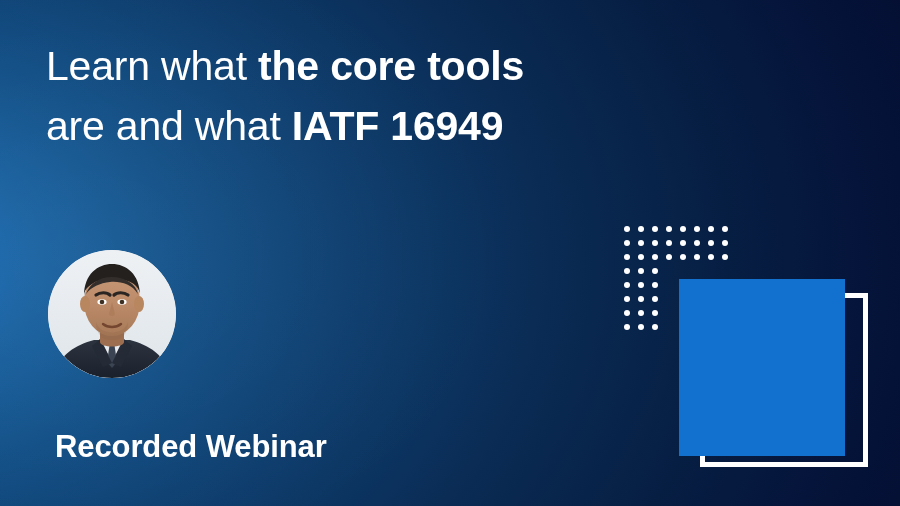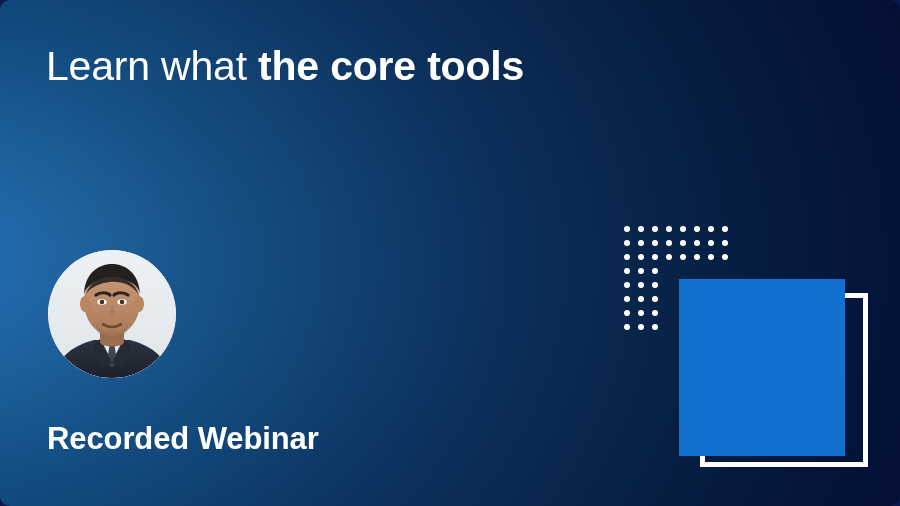--- a/index.html
+++ b/index.html
@@ -17,21 +17,20 @@
     background:
       radial-gradient(120% 150% at -12% 52%,
         #1a6fc0 0%,
         #17609f 14%,
         #114e85 28%,
         #0d3c6c 44%,
         #0a2c55 60%,
         #071f44 76%,
         #05143a 90%,
         #040f33 100%);
-    border-radius: 10px;
   }
   
   #slide::after {
     content: "";
     position: absolute;
     inset: 0;
     pointer-events: none;
     background: radial-gradient(85% 110% at 8% 50%, rgba(255,255,255,0.045) 0%, rgba(255,255,255,0) 58%);
   }
 
@@ -64,21 +63,21 @@
     background: #e9edf1;
     z-index: 5;
   }
   .avatar svg { display: block; width: 128px; height: 128px; }
 
   
   .kicker {
     position: absolute;
     left: 47px;
     top: 420px;
-    margin: 0;
+    margin: 8px;
     color: #ffffff;
     font-size: 31px;
     line-height: 38px;
     font-weight: 700;
     letter-spacing: -0.1px;
     z-index: 5;
   }
 
   
   .dot-grid {
@@ -127,20 +126,23 @@
   }
 </style>
 </head>
 <body>
 
 <div id="slide">
 
   <h1 class="headline" style="color: rgb(255, 255, 255);">
     <span class="line">
       <span>Learn what </span><span class="em">the core tools</span>
+    </span>
+    <span class="line">
+      <span>are and what </span><span class="em">IATF 16949</span>
     </span>
   </h1>
 
   <div class="avatar">
     <svg viewBox="0 0 128 128">
       <defs>
         <clipPath id="circleClip">
             <circle cx="64" cy="64" r="64"></circle>
           </clipPath>
         <linearGradient id="bgGrad" x1="0" y1="0" x2="0" y2="1">

